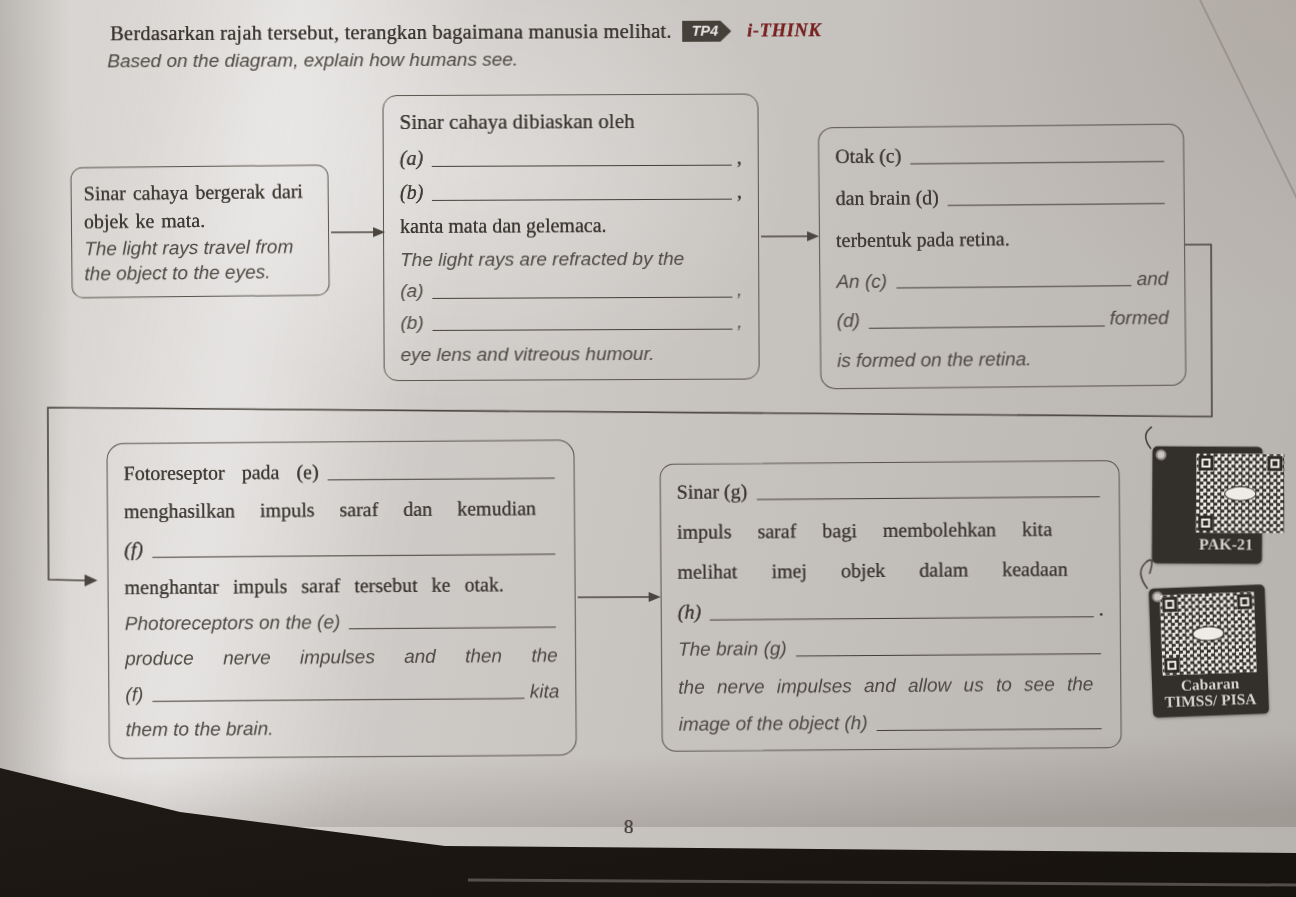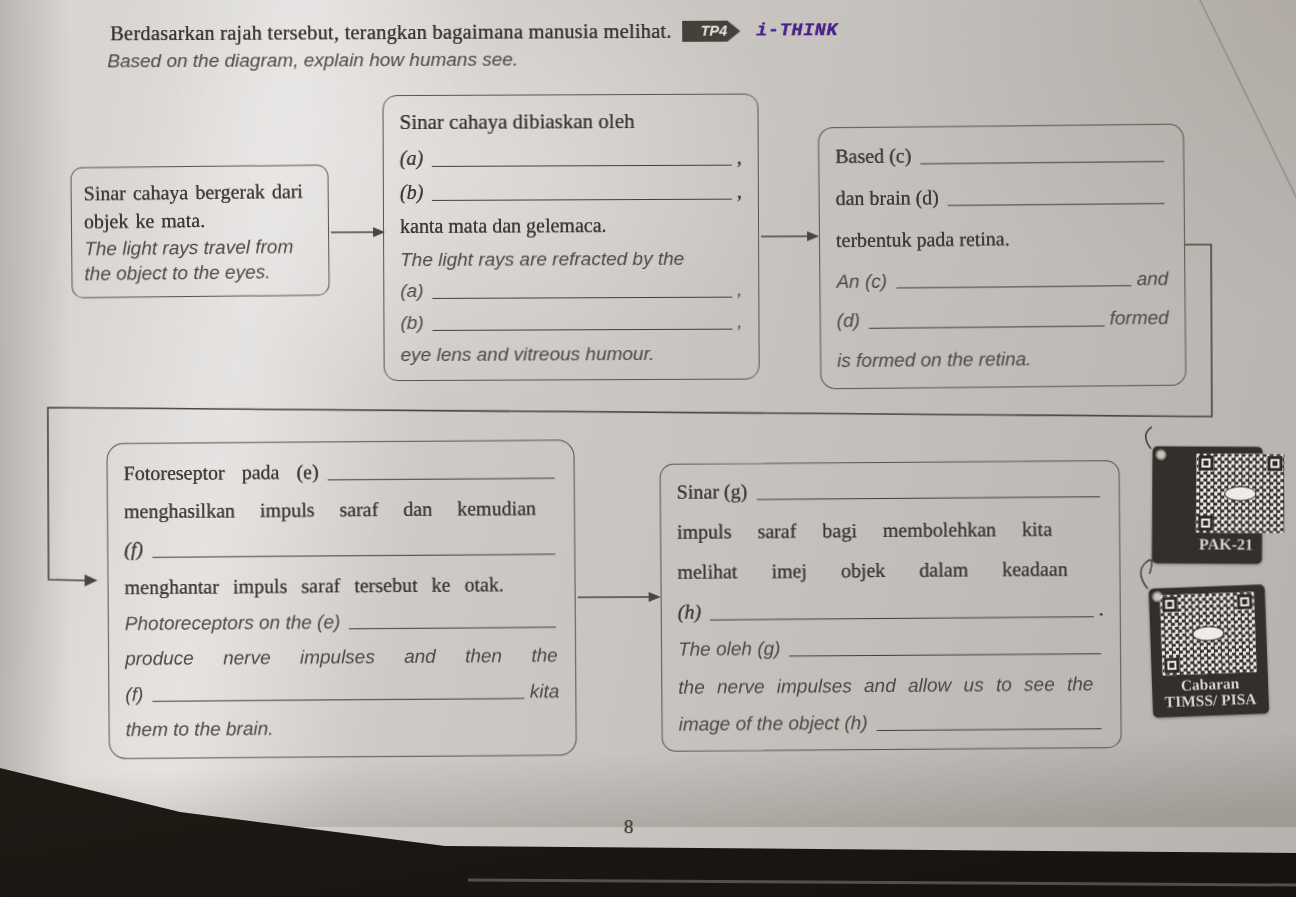--- a/index.html
+++ b/index.html
@@ -20,24 +20,24 @@
            transform:rotate(-26deg);transform-origin:top left;}
 
   .content{position:absolute;inset:0;transform:rotate(-0.25deg);filter:blur(0.28px);}
 
   
   .instr{position:absolute;left:112px;top:20px;width:860px;}
   .instr-top{display:flex;align-items:center;}
   .instr-malay{font-size:20.5px;color:#37322d;text-shadow:0 0 .5px #37322d;letter-spacing:.2px;}
   .tp-badge{display:inline-block;margin-left:10px;background:#46403a;color:#e9e6e2;
             font-family:"Liberation Sans","DejaVu Sans",sans-serif;font-style:italic;font-weight:bold;
-            font-size:14.5px;line-height:21px;padding:0 13px 0 19px;
+            font-size:14.5px;line-height:21px;padding:0 13px 0 10px;
             clip-path:polygon(0 0,78% 0,100% 50%,78% 100%,0 100%);}
-  .ithink{margin-left:16px;font-family:Liberation Mono, monospace;font-weight:bold;
-          font-style:italic;font-size:18.5px;letter-spacing:.6px;color:#4c1d95;text-shadow:0 0 .6px #37322d;}
+  .ithink{margin-left:16px;font-family:Liberation Serif, serif;font-weight:bold;
+          font-style:italic;font-size:18.5px;letter-spacing:.6px;color:#7f1d1d;text-shadow:0 0 .6px #37322d;}
   .instr-eng{margin-top:3px;margin-left:-3px;}
 
   
   .m{font-family:"Liberation Serif","DejaVu Serif",serif;font-size:20px;color:#3b3631;
      text-shadow:0 0 .45px #3b3631;line-height:1.4;}
   .e{font-family:"Liberation Sans","DejaVu Sans",sans-serif;font-style:italic;font-size:19px;
      color:#4d4842;line-height:1.35;}
 
   
   .box{position:absolute;border:1.6px solid #59534c;border-radius:12px;box-sizing:border-box;}
@@ -168,21 +168,21 @@
       <div class="row e">
         <span class="lbl">(b)</span>
         <span class="blank"></span>
         <span class="sfx">,</span>
       </div>
       <div class="e">eye lens and vitreous humour.</div>
     </div>
 
     <div class="box box3">
       <div class="row m">
-        <span class="lbl">Based (c)</span>
+        <span class="lbl">Otak (c)</span>
         <span class="blank"></span>
       </div>
       <div class="row m">
         <span class="lbl">dan brain (d)</span>
         <span class="blank"></span>
       </div>
       <div class="m">terbentuk pada retina.</div>
       <div class="row e">
         <span class="lbl">An (c)</span>
         <span class="blank"></span>
@@ -226,21 +226,21 @@
         <span class="blank"></span>
       </div>
       <div class="m b5-wm2">impuls saraf bagi membolehkan kita</div>
       <div class="m b5-wm3">melihat imej objek dalam keadaan</div>
       <div class="row m">
         <span class="lbl ital">(h)</span>
         <span class="blank"></span>
         <span class="sfx">.</span>
       </div>
       <div class="row e">
-        <span class="lbl">The oleh (g)</span>
+        <span class="lbl">The brain (g)</span>
         <span class="blank"></span>
       </div>
       <div class="e b5-we2">the nerve impulses and allow us to see the</div>
       <div class="row e">
         <span class="lbl">image of the object (h)</span>
         <span class="blank"></span>
       </div>
     </div>
 
     <div class="tag tag1">

